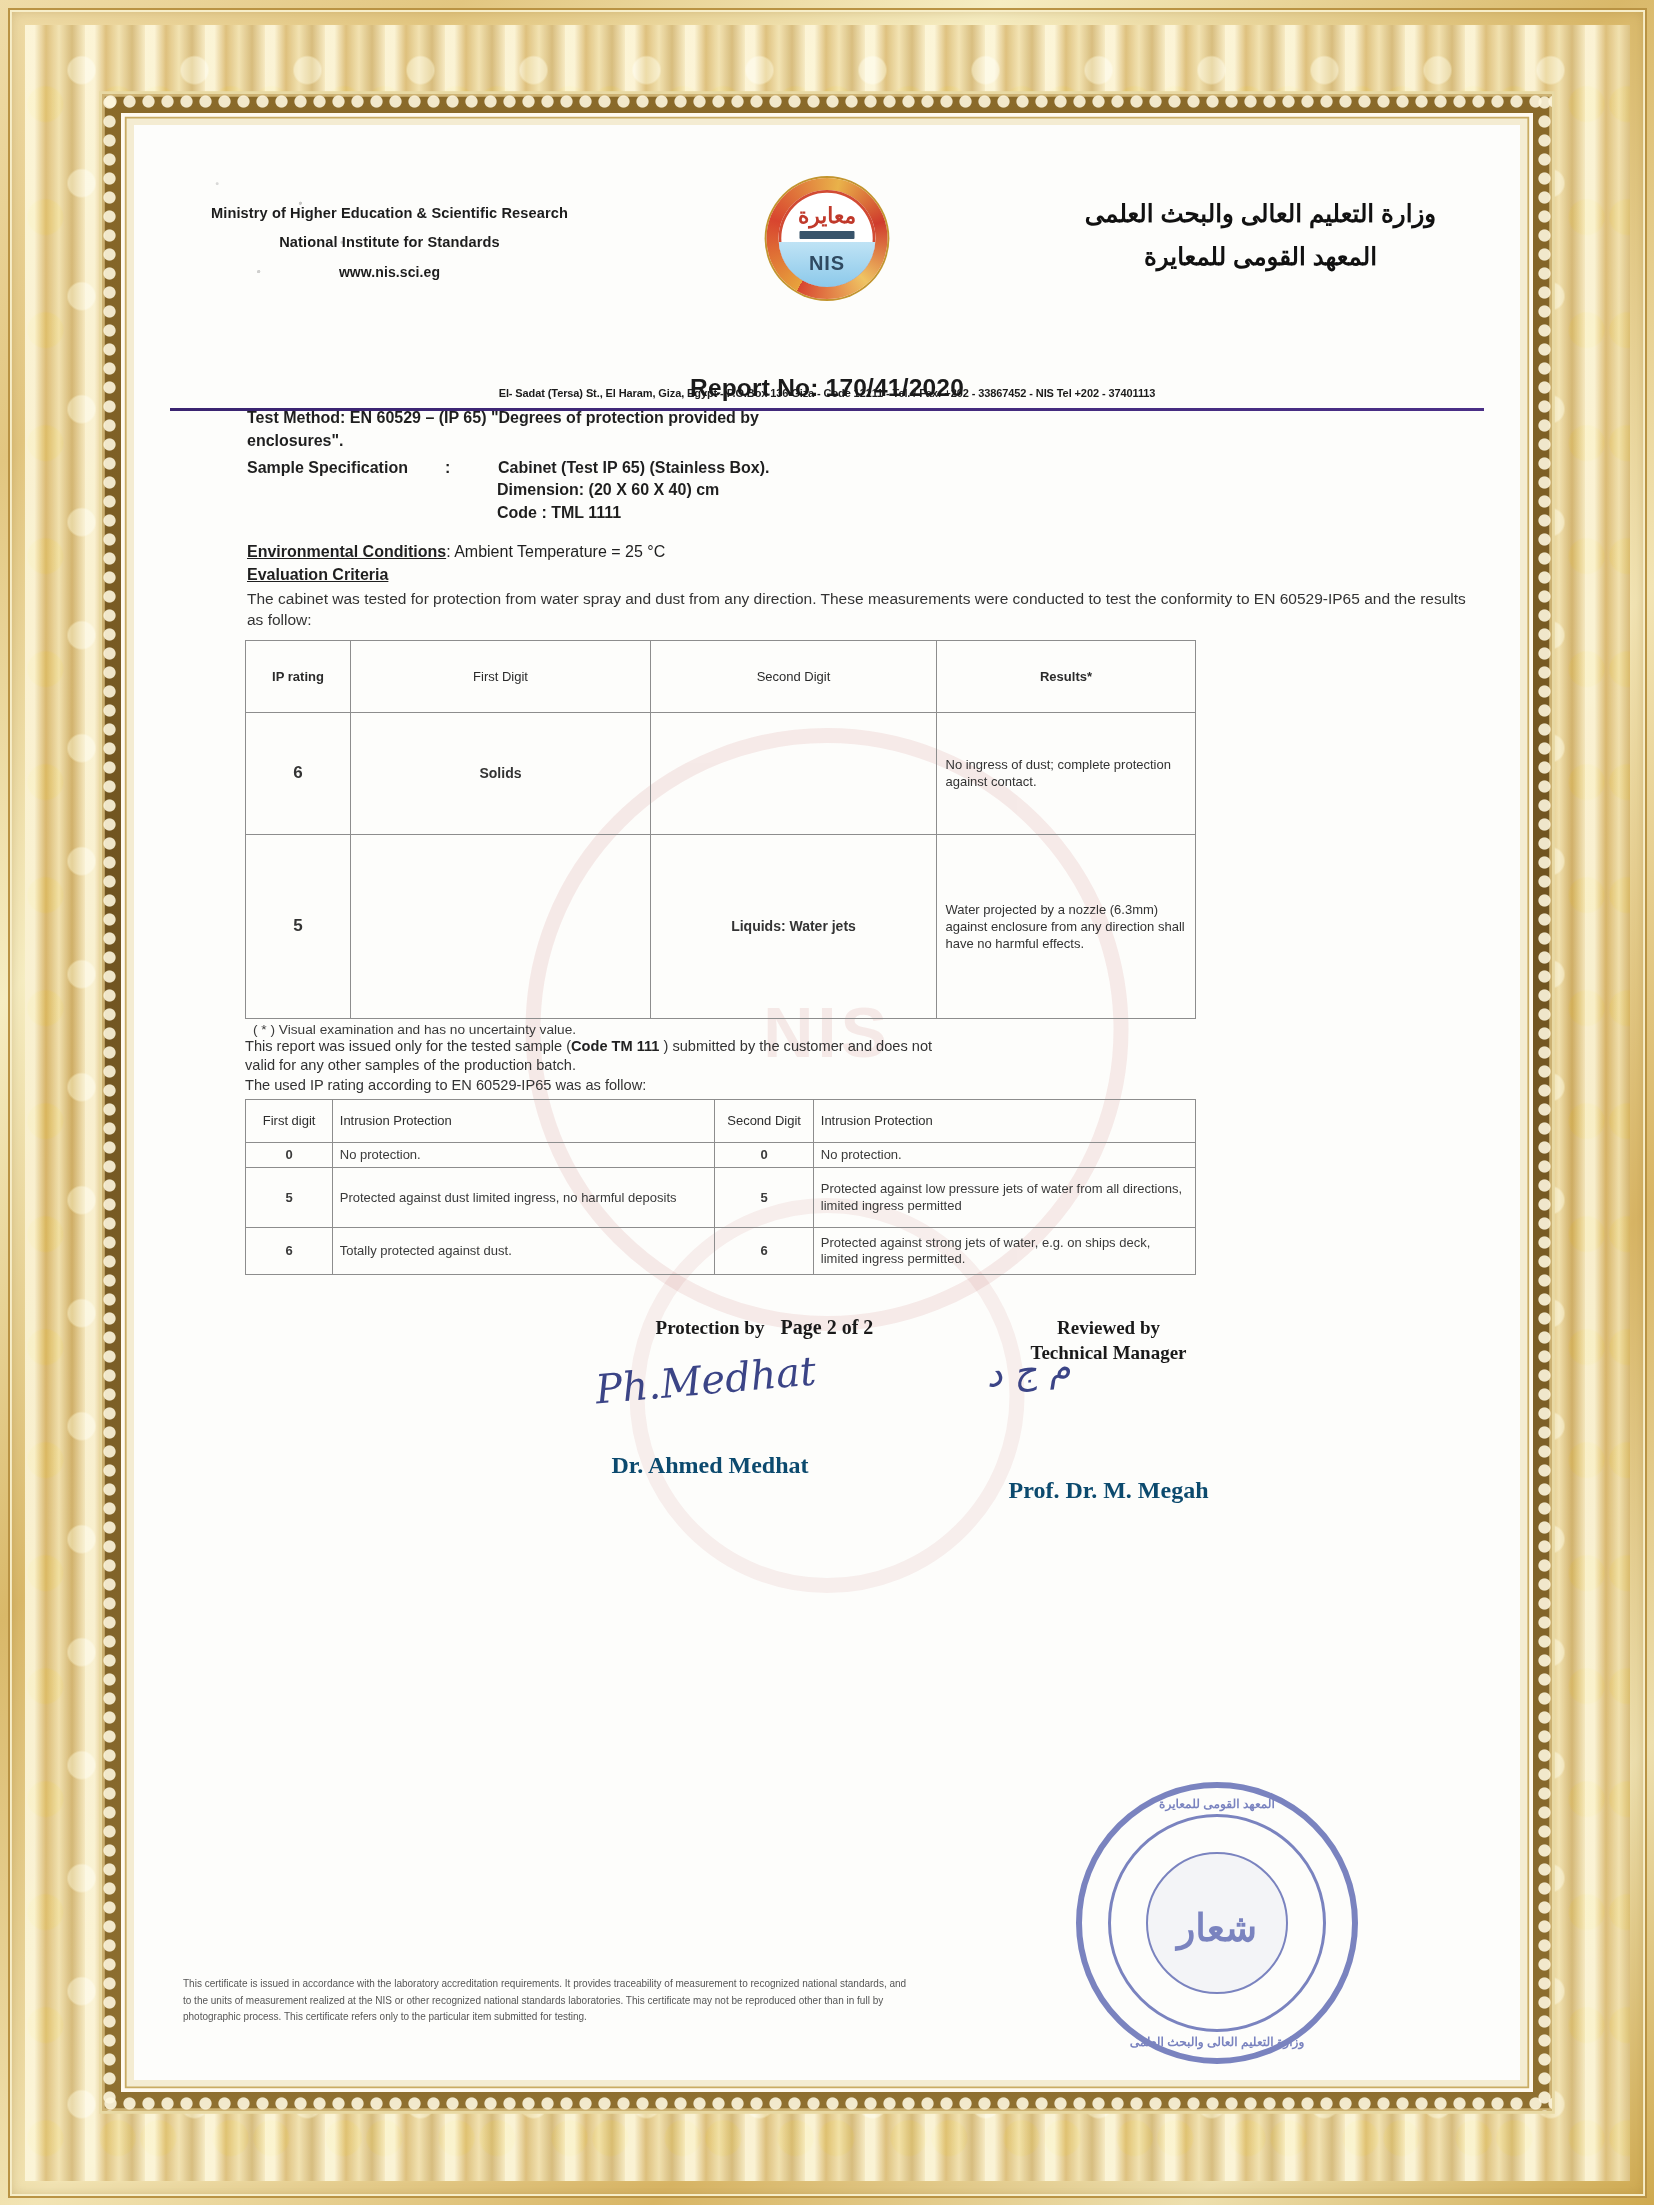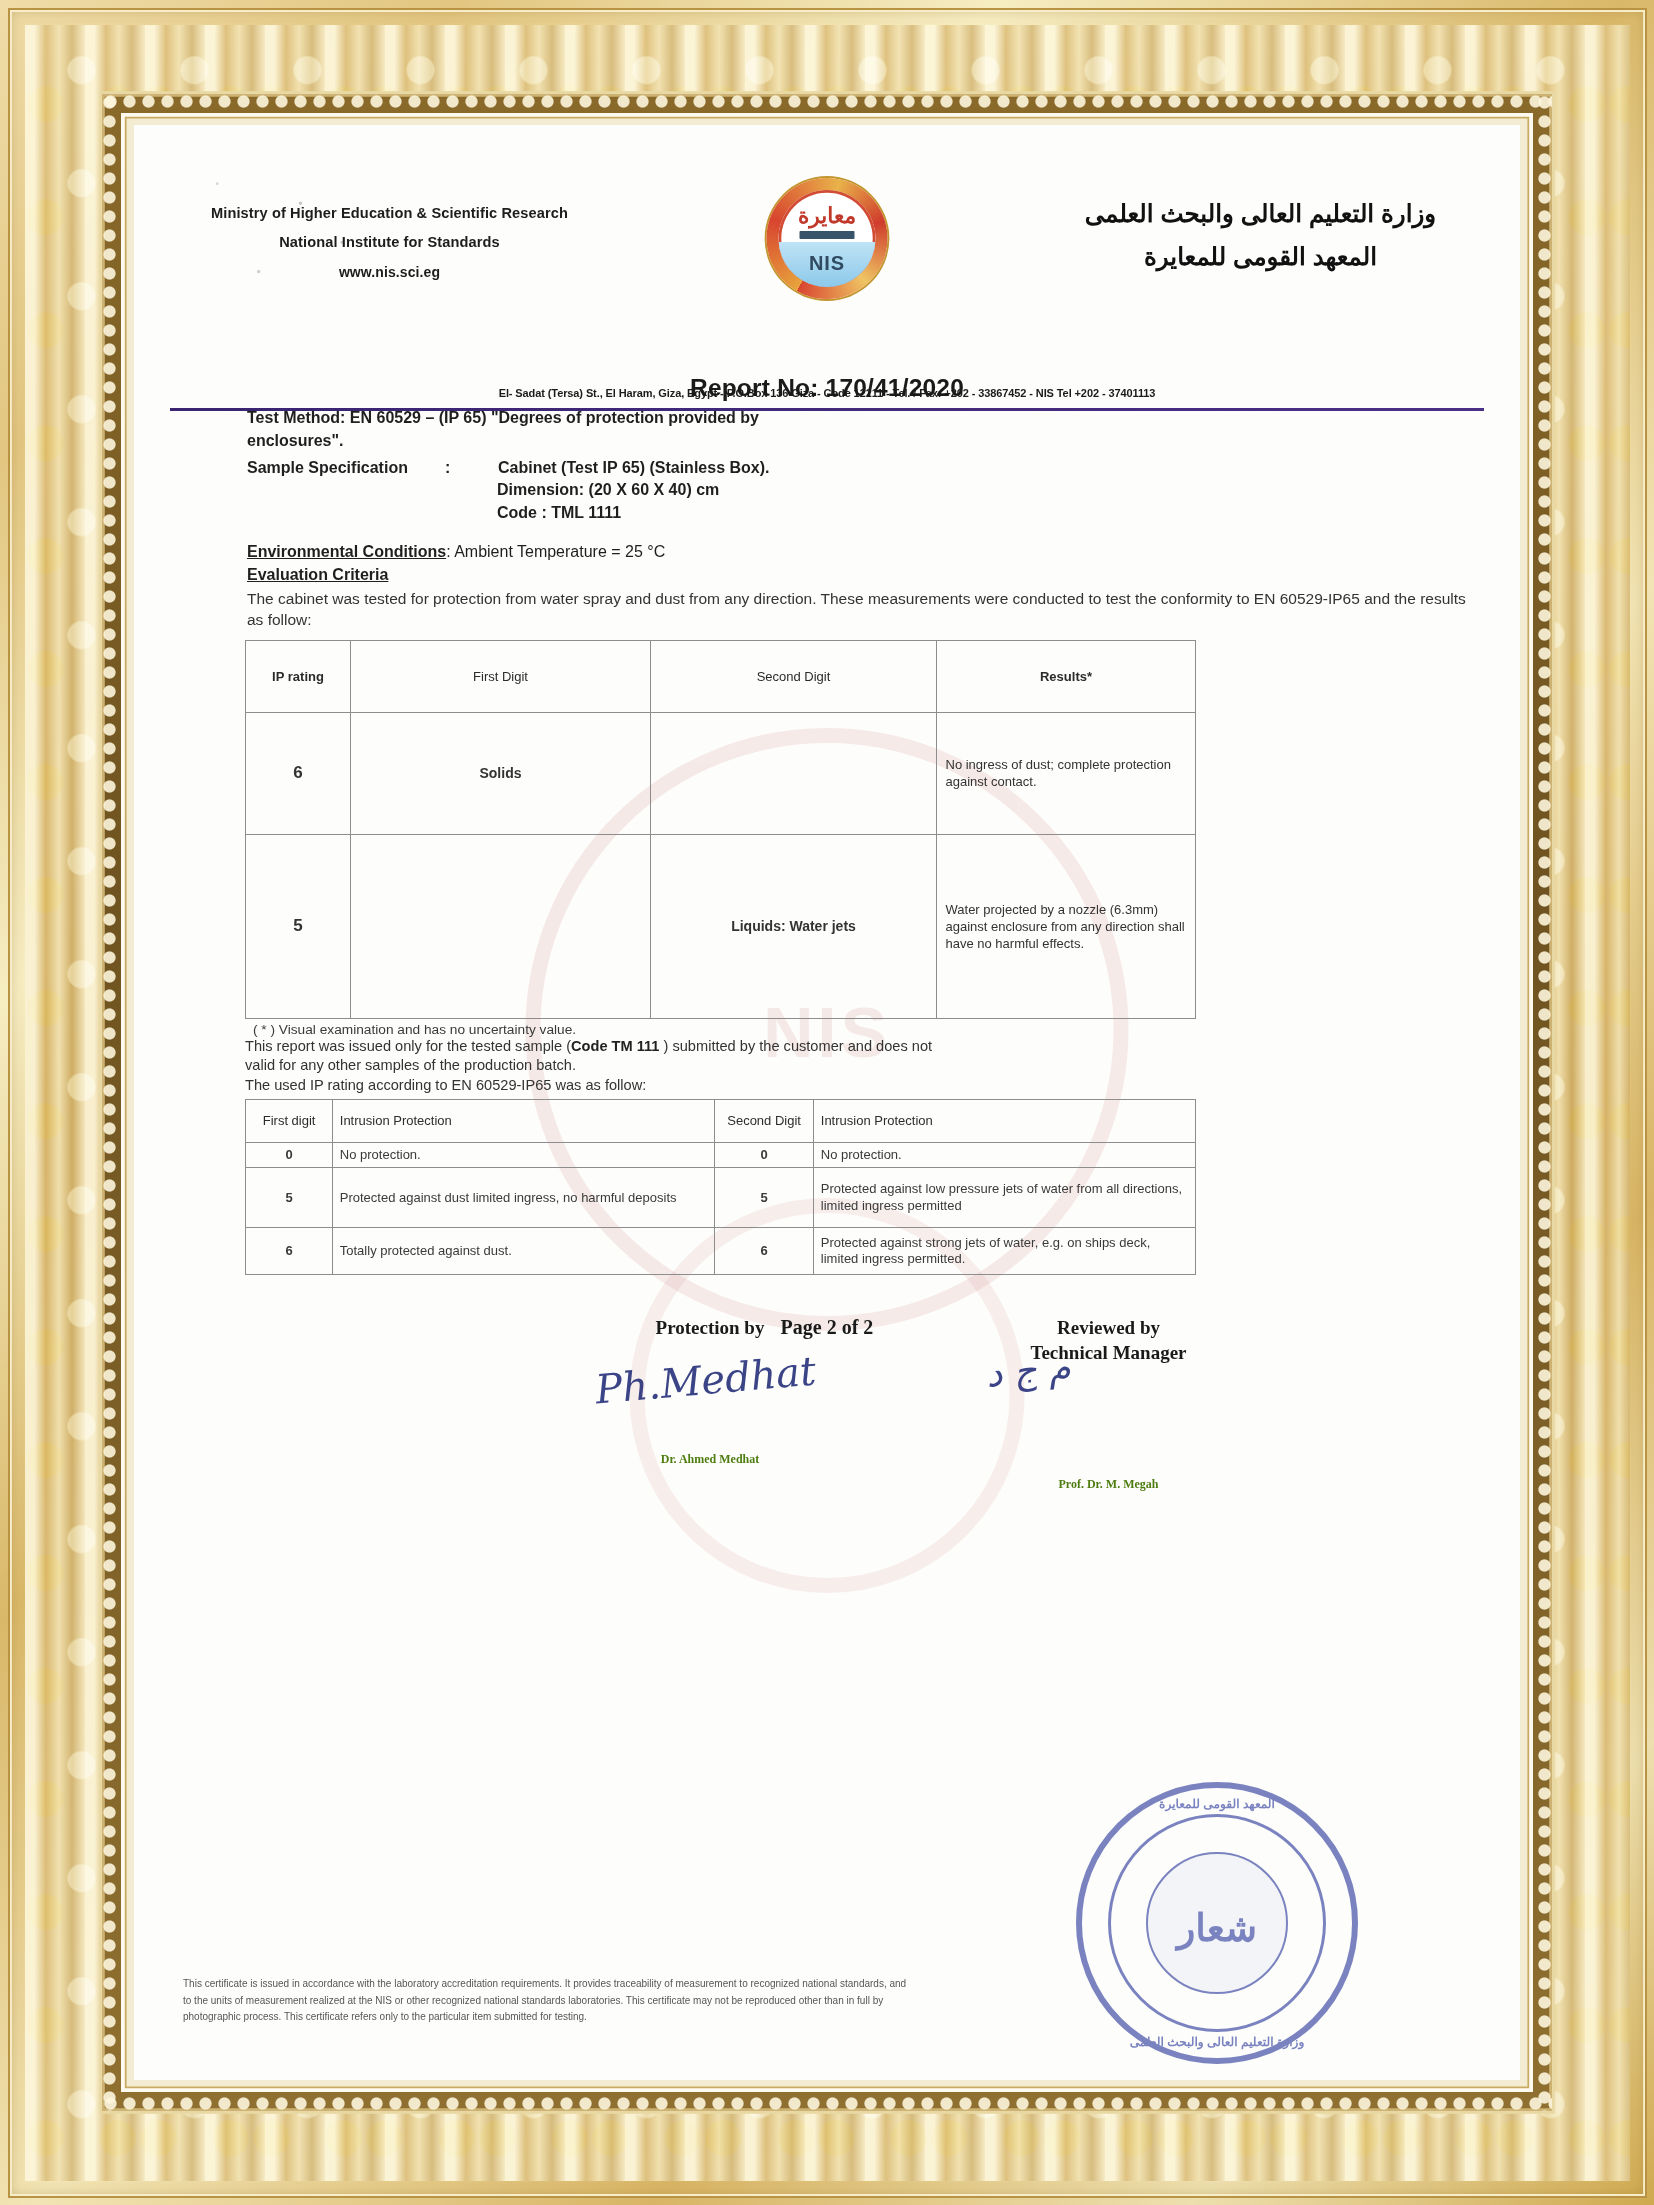--- a/index.html
+++ b/index.html
@@ -145,21 +145,21 @@
     color:#3a3a3a;line-height:1.28;vertical-align:middle;}
   .t2 .dg{width:73px;text-align:center;font-weight:bold;}
   .t2 .hd{font-weight:normal;color:#2d2d2d;}
   .t2 .hd.dg{font-weight:normal;}
   
   .sig{position:relative;margin-top:41px;height:217px;}
   .sig-col{position:absolute;text-align:center;font-family:"Liberation Serif",serif;}
   .sig-l{left:435px;width:282px;}
   .sig-r{left:819px;width:311px;}
   .sig-title{font-size:19px;font-weight:bold;color:#1a1a1a;line-height:1.3;}
-  .sig-name{font-size:12px;font-weight:bold;color:#4d7c0f;margin-top:111px;}
+  .sig-name{font-size:24px;font-weight:bold;color:#0c4a6e;margin-top:111px;}
   .sig-ink{position:absolute;color:#27317a;font-size:40px;
     font-family:"DejaVu Serif",serif;font-style:italic;opacity:.9;
     transform:rotate(-5deg);white-space:nowrap;}
   .ink-l{left:461px;top:41px;}
   .ink-r{left:852px;top:34px;font-size:36px;}
   .pg{text-align:center;font-family:"Liberation Serif",serif;font-size:20px;
     font-weight:bold;color:#1a1a1a;margin-top:5.6px;}
   
   .stamp{position:absolute;left:942px;top:1657px;width:282px;height:282px;
     opacity:.62;pointer-events:none;}

